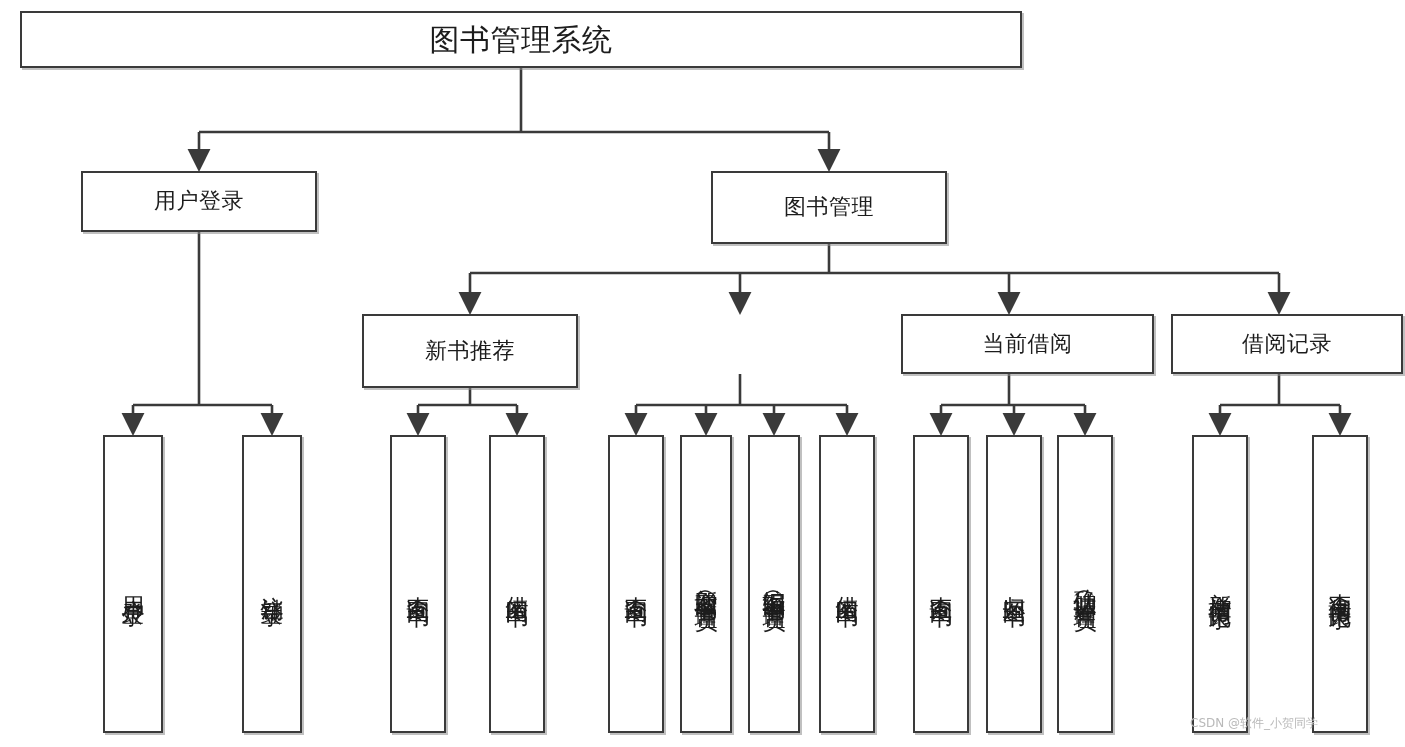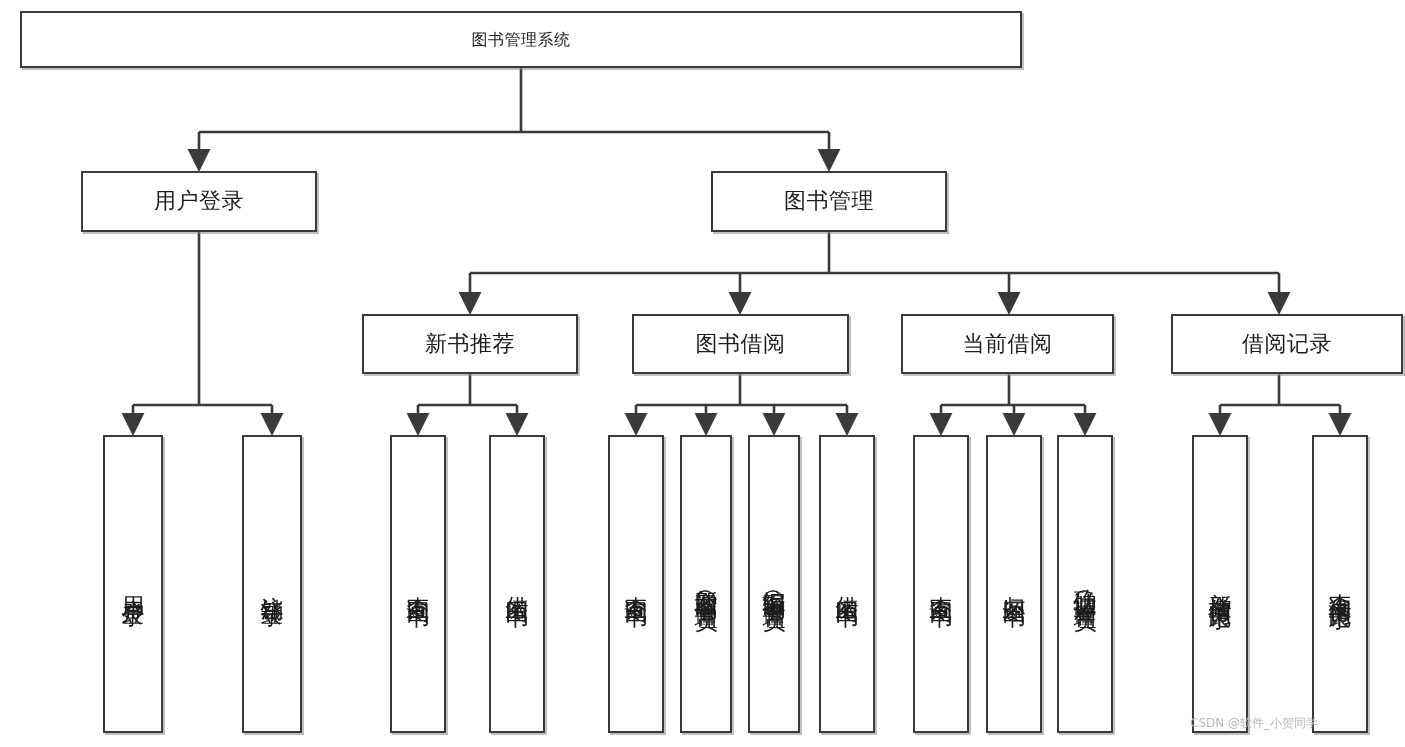--- a/index.html
+++ b/index.html
@@ -41,21 +41,21 @@
     display: block;
     text-align: center;
     line-height: 1.12;
     letter-spacing: 0.5px;
   }
   
   .node.horiz .label {
     font-size: 22px;
   }
   .node.root .label {
-    font-size: 16px;
+    font-size: 30px;
   }
   
   .node.vert {
     align-items: center;
     justify-content: center;
   }
   .node.vert .label {
     writing-mode: vertical-rl;
     text-orientation: upright;
     font-size: 23px;
@@ -131,31 +131,28 @@
     </g>
   </svg>
 
   <div class="node root horiz" style="left:20px; top:11px; width:1002px; height:57px;">
     <span class="label">图书管理系统</span>
   </div>
 
   <div class="node horiz" style="left:81px; top:171px; width:236px; height:61px;">
     <span class="label">用户登录</span>
   </div>
-  <div class="node horiz" style="left:711px; top:171px; width:236px; height:61px;">
+  <div class="node horiz" style="left:711px; top:171px; width:236px; height:73px;">
     <span class="label">图书管理</span>
   </div>
 
-  <div class="node horiz" style="left:362px; top:314px; width:216px; height:60px;">
+  <div class="node horiz" style="left:362px; top:314px; width:216px; height:74px;">
     <span class="label">新书推荐</span>
   </div>
-  <div class="node horiz" style="left:632px; top:314px; width:217px; height:60px;">
-    <span class="label">图书借阅</span>
-  </div>
-  <div class="node horiz" style="left:901px; top:314px; width:213px; height:60px;">
+  <div class="node horiz" style="left:901px; top:314px; width:253px; height:60px;">
     <span class="label">当前借阅</span>
   </div>
   <div class="node horiz" style="left:1171px; top:314px; width:232px; height:60px;">
     <span class="label">借阅记录</span>
   </div>
 
   <div class="node vert" style="left:103px; top:435px; width:60px; height:298px;">
     <span class="label">用户登录</span>
   </div>
   <div class="node vert" style="left:242px; top:435px; width:60px; height:298px;">

